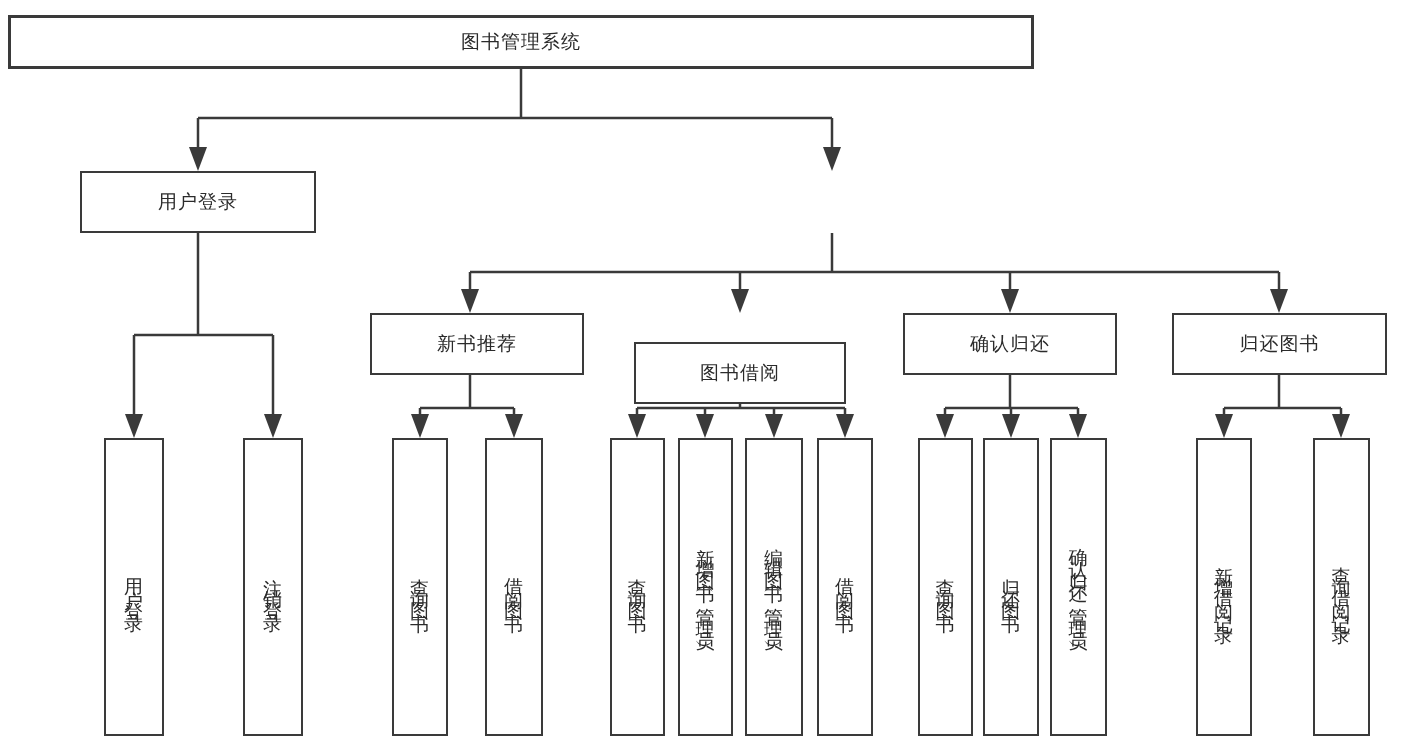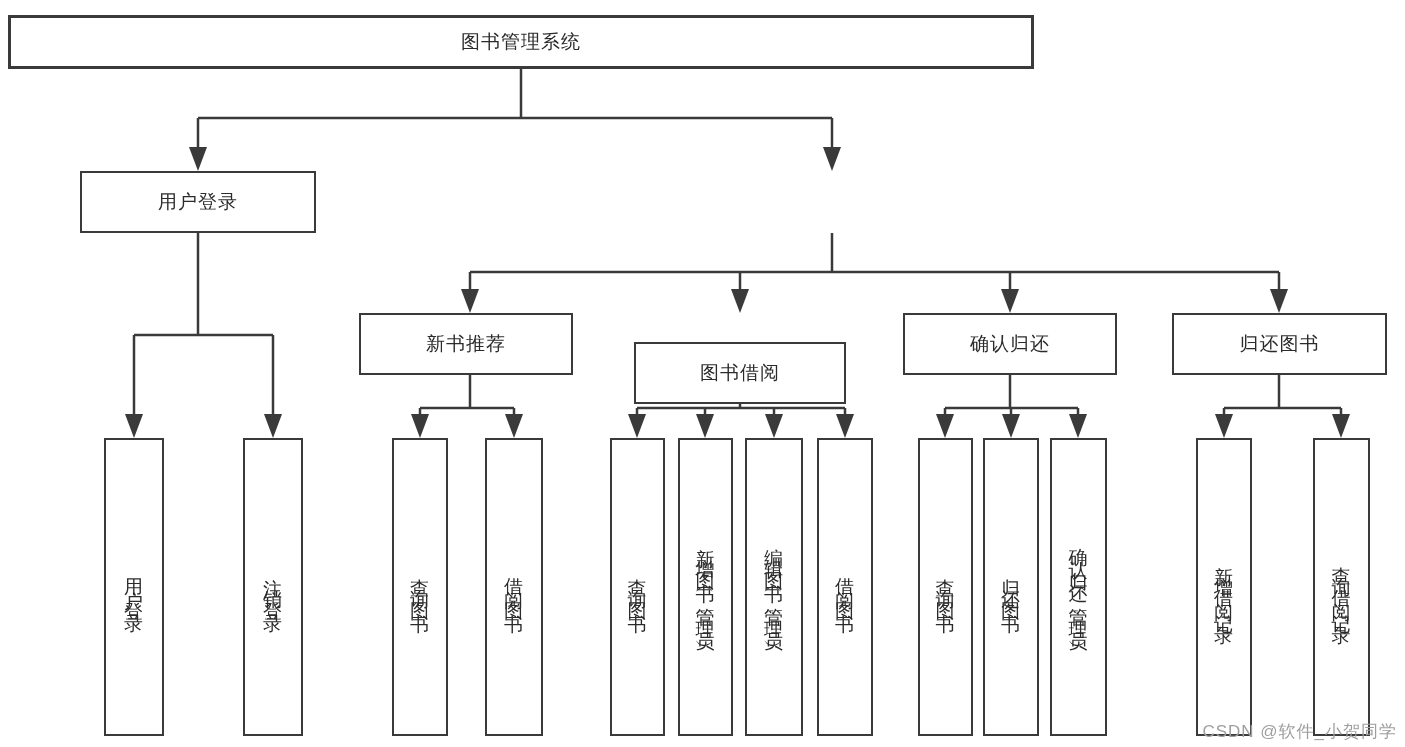--- a/index.html
+++ b/index.html
@@ -113,21 +113,21 @@
     </svg>
 
   <div class="node root" style="left:8px; top:15px; width:1026px; height:54px;">
     <span class="hlabel">图书管理系统</span>
   </div>
 
   <div class="node" style="left:80px; top:171px; width:236px; height:62px;">
     <span class="hlabel">用户登录</span>
   </div>
 
-  <div class="node" style="left:359px; top:313px; width:214px; height:62px;">
+  <div class="node" style="left:370px; top:313px; width:214px; height:62px;">
     <span class="hlabel">新书推荐</span>
   </div>
   <div class="node" style="left:634px; top:313px; width:212px; height:62px;margin-top:29px;">
     <span class="hlabel">图书借阅</span>
   </div>
   <div class="node" style="left:903px; top:313px; width:214px; height:62px;">
     <span class="hlabel">确认归还</span>
   </div>
   <div class="node" style="left:1172px; top:313px; width:215px; height:62px;">
     <span class="hlabel">归还图书</span>
@@ -166,14 +166,13 @@
   <div class="node" style="left:1050px; top:438px; width:57px; height:298px;">
     <span class="vtext">确认归还（管理员）</span>
   </div>
   <div class="node" style="left:1196px; top:438px; width:56px; height:298px;">
     <span class="vtext">新增借阅记录</span>
   </div>
   <div class="node" style="left:1313px; top:438px; width:57px; height:298px;">
     <span class="vtext">查询借阅记录</span>
   </div>
 
-  <div id="watermark">CSDN @软件_小贺同学</div>
 </div>
 
 </body></html>

